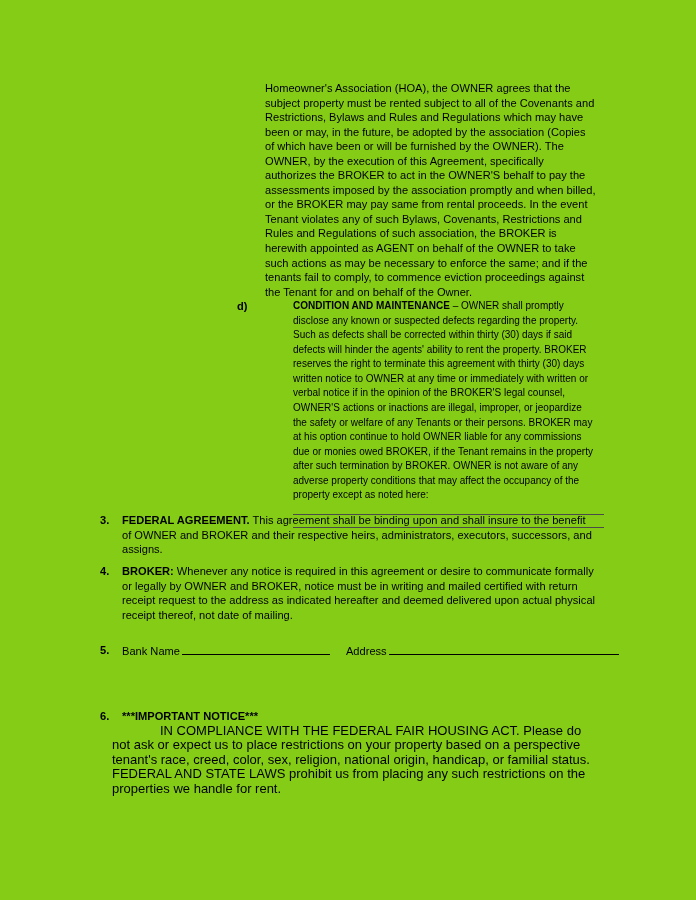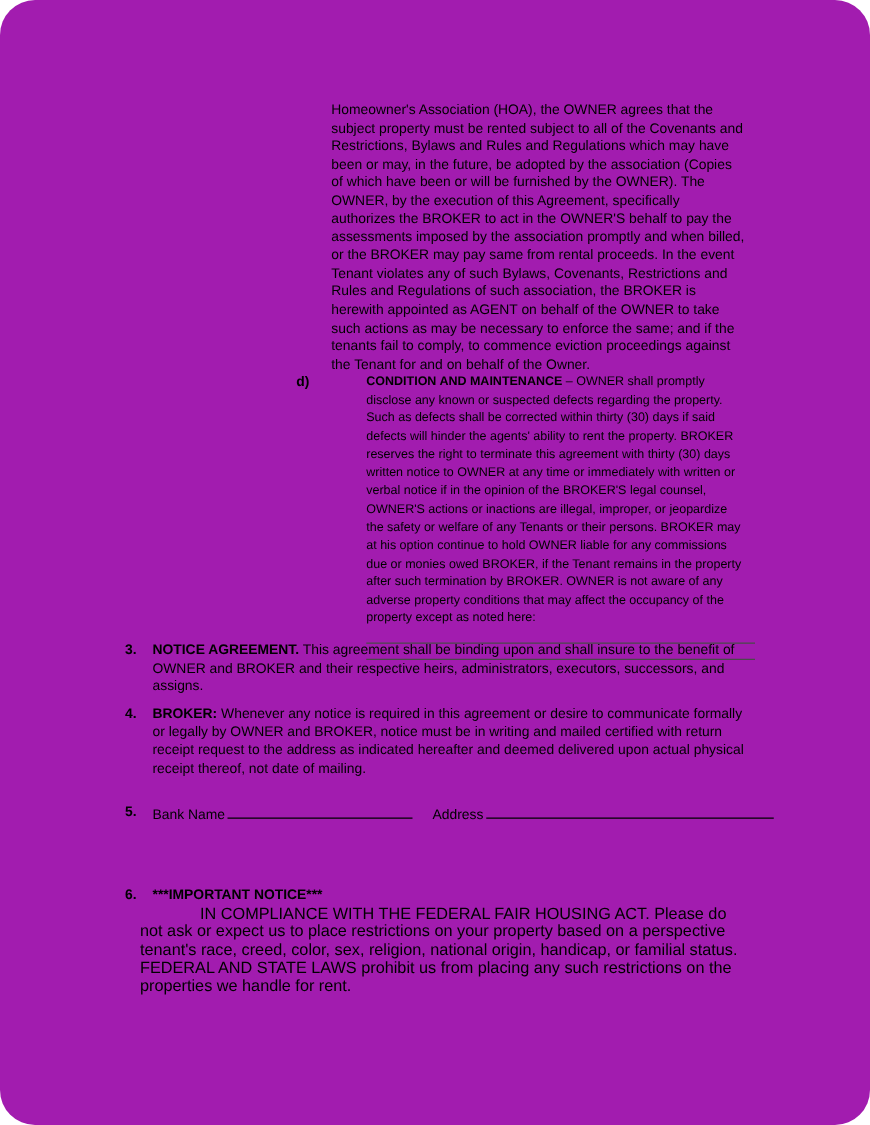--- a/index.html
+++ b/index.html
@@ -14,23 +14,22 @@
     position: relative;
     font-family: "Liberation Sans", sans-serif;
     color: #000000;
     -webkit-font-smoothing: antialiased;
   }
   .page {
     position: relative;
     width: 696px;
     height: 900px;
     box-sizing: border-box;
-    background: #a21caf;
+    background: #84cc16;
     overflow: hidden;
-    border-radius: 28px;
   }
 
   
   .para {
     font-size: 11.1px;
     line-height: 14.55px;
     text-align: left;
     margin: 0;
   }
   .bold { font-weight: bold; }
@@ -165,21 +164,21 @@
         <div class="write-rule"></div>
         <div class="write-rule"></div>
       </div>
     </div>
   </div>
 
   <div class="numbered" style="top:513px;">
     <div class="num-row">
       <span class="num-marker">3.</span>
       <div class="num-body">
-        <span class="bold">NOTICE AGREEMENT.</span><span>  This agreement shall be binding upon and shall insure to the benefit of OWNER and BROKER and their respective heirs, administrators, executors, successors, and assigns.</span>
+        <span class="bold">FEDERAL AGREEMENT.</span><span>  This agreement shall be binding upon and shall insure to the benefit of OWNER and BROKER and their respective heirs, administrators, executors, successors, and assigns.</span>
       </div>
     </div>
   </div>
 
   <div class="numbered" style="top:564px;">
     <div class="num-row">
       <span class="num-marker">4.</span>
       <div class="num-body">
         <span class="bold">BROKER:</span><span>  Whenever any notice is required in this agreement or desire to communicate formally or legally by OWNER and BROKER, notice must be in writing and mailed certified with return receipt request to the address as indicated hereafter and deemed delivered upon actual physical receipt thereof, not date of mailing.</span>
       </div>

